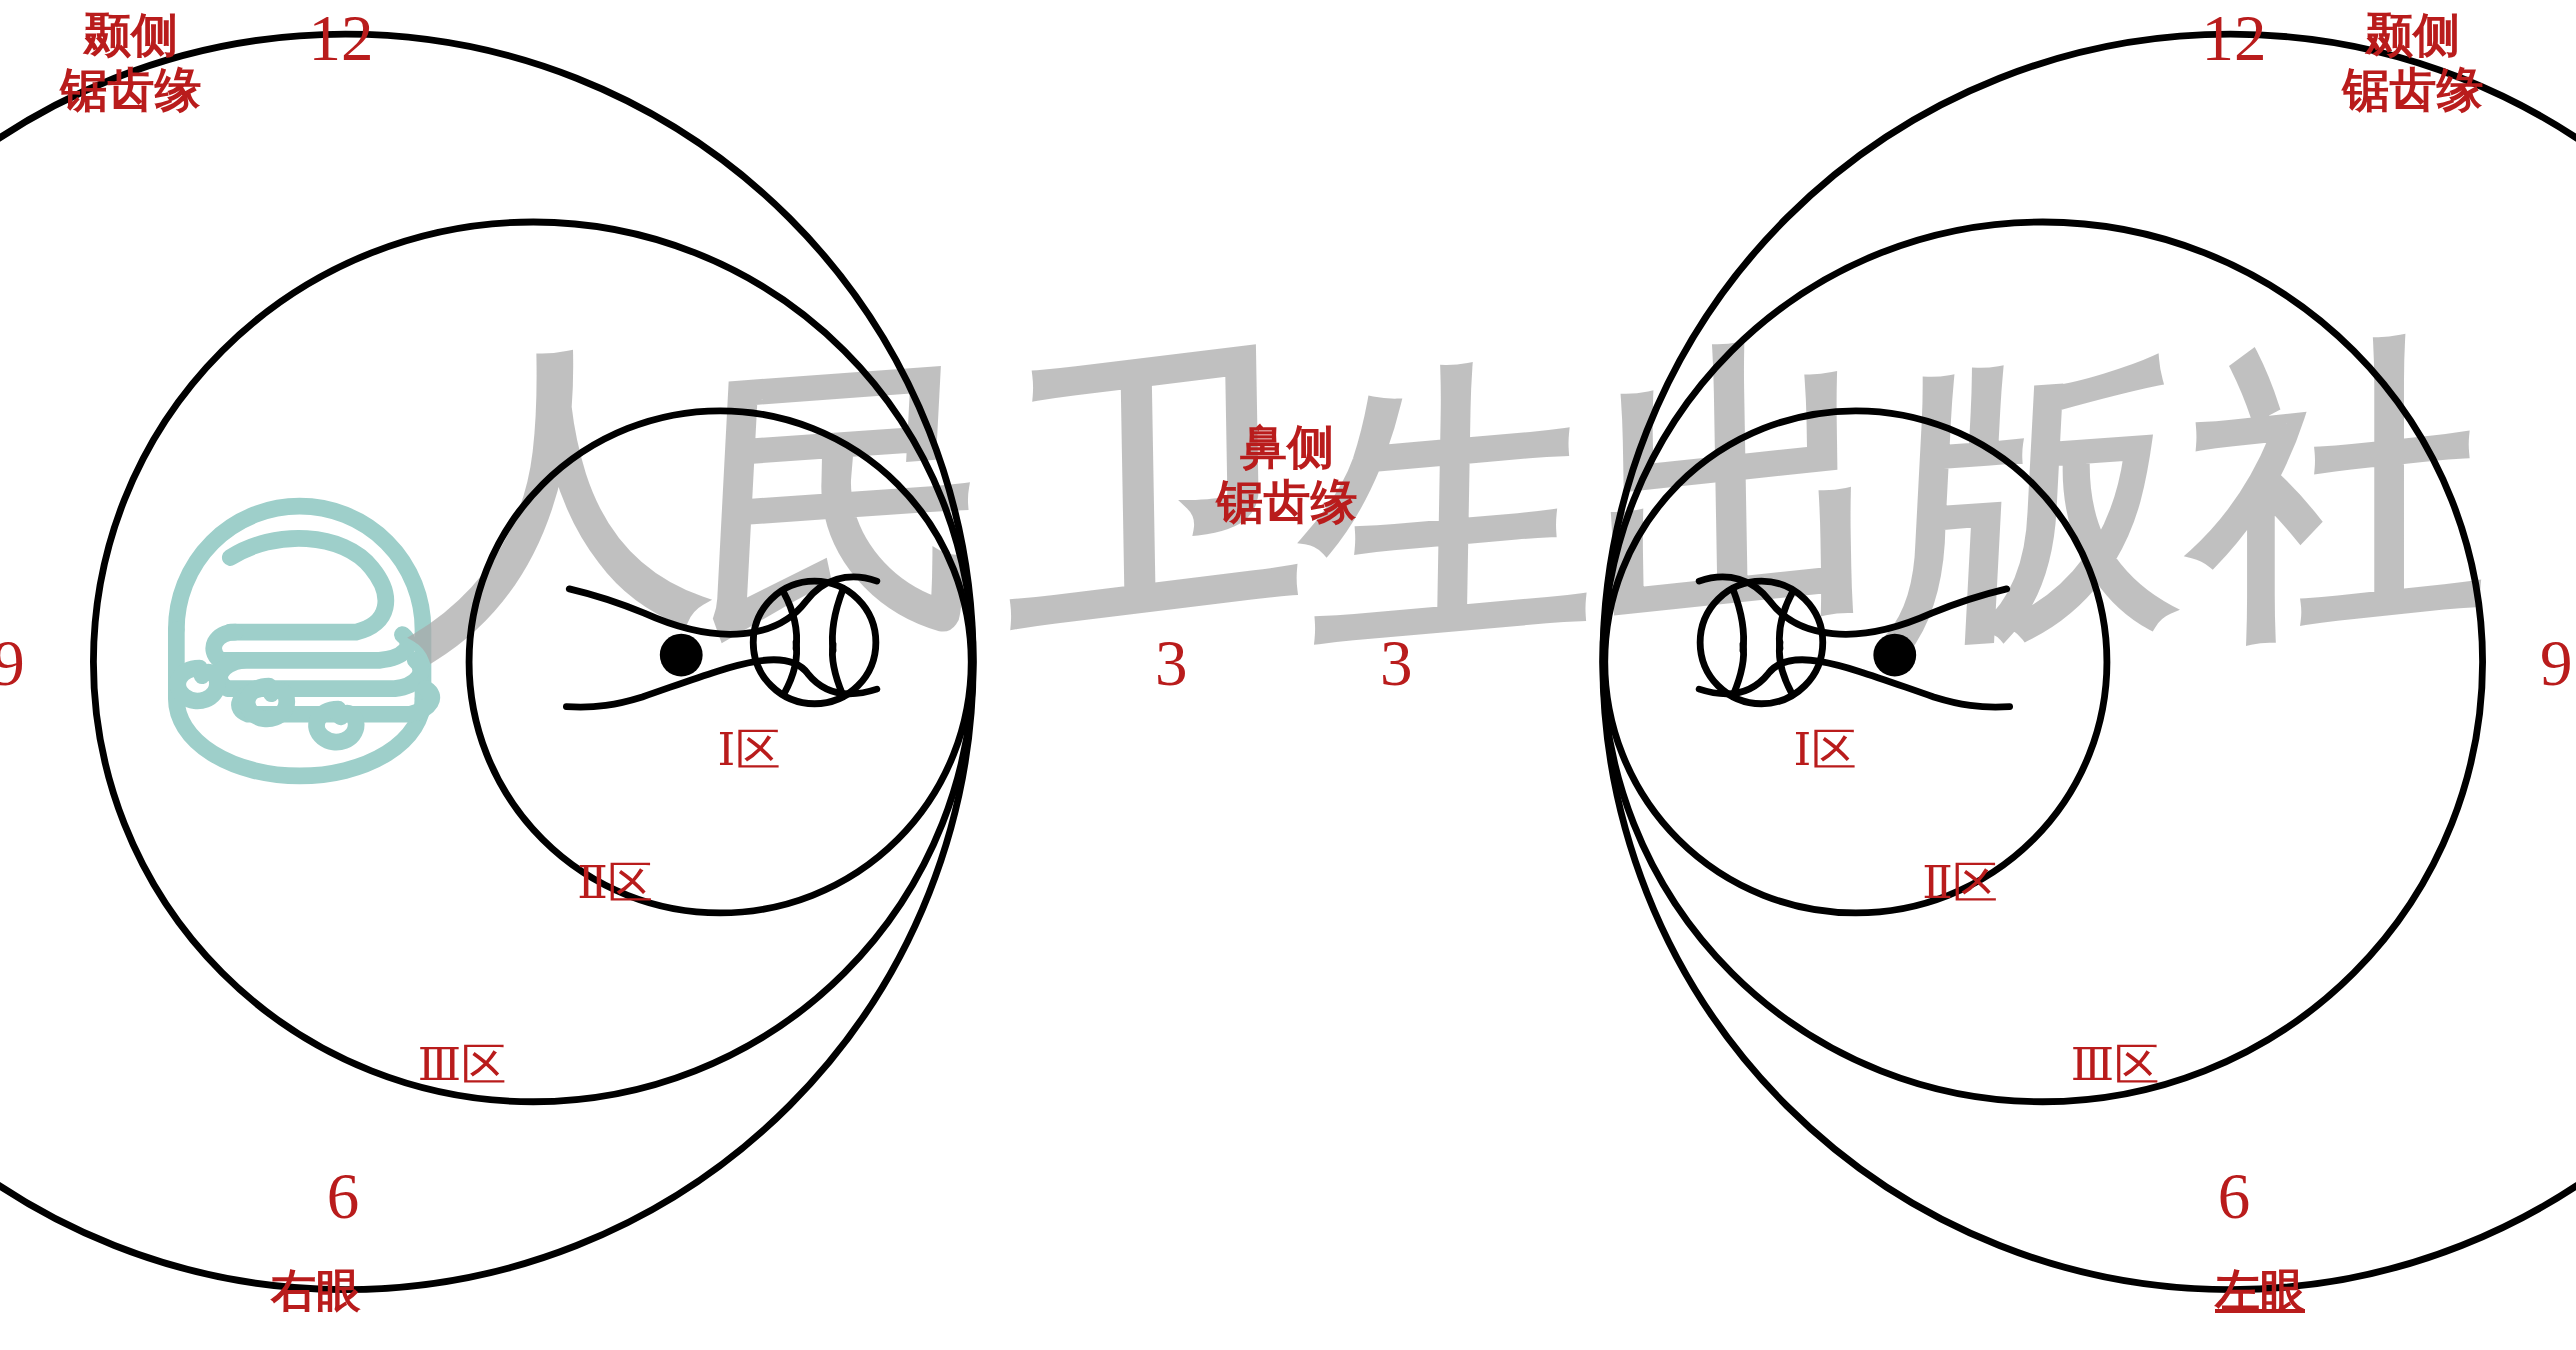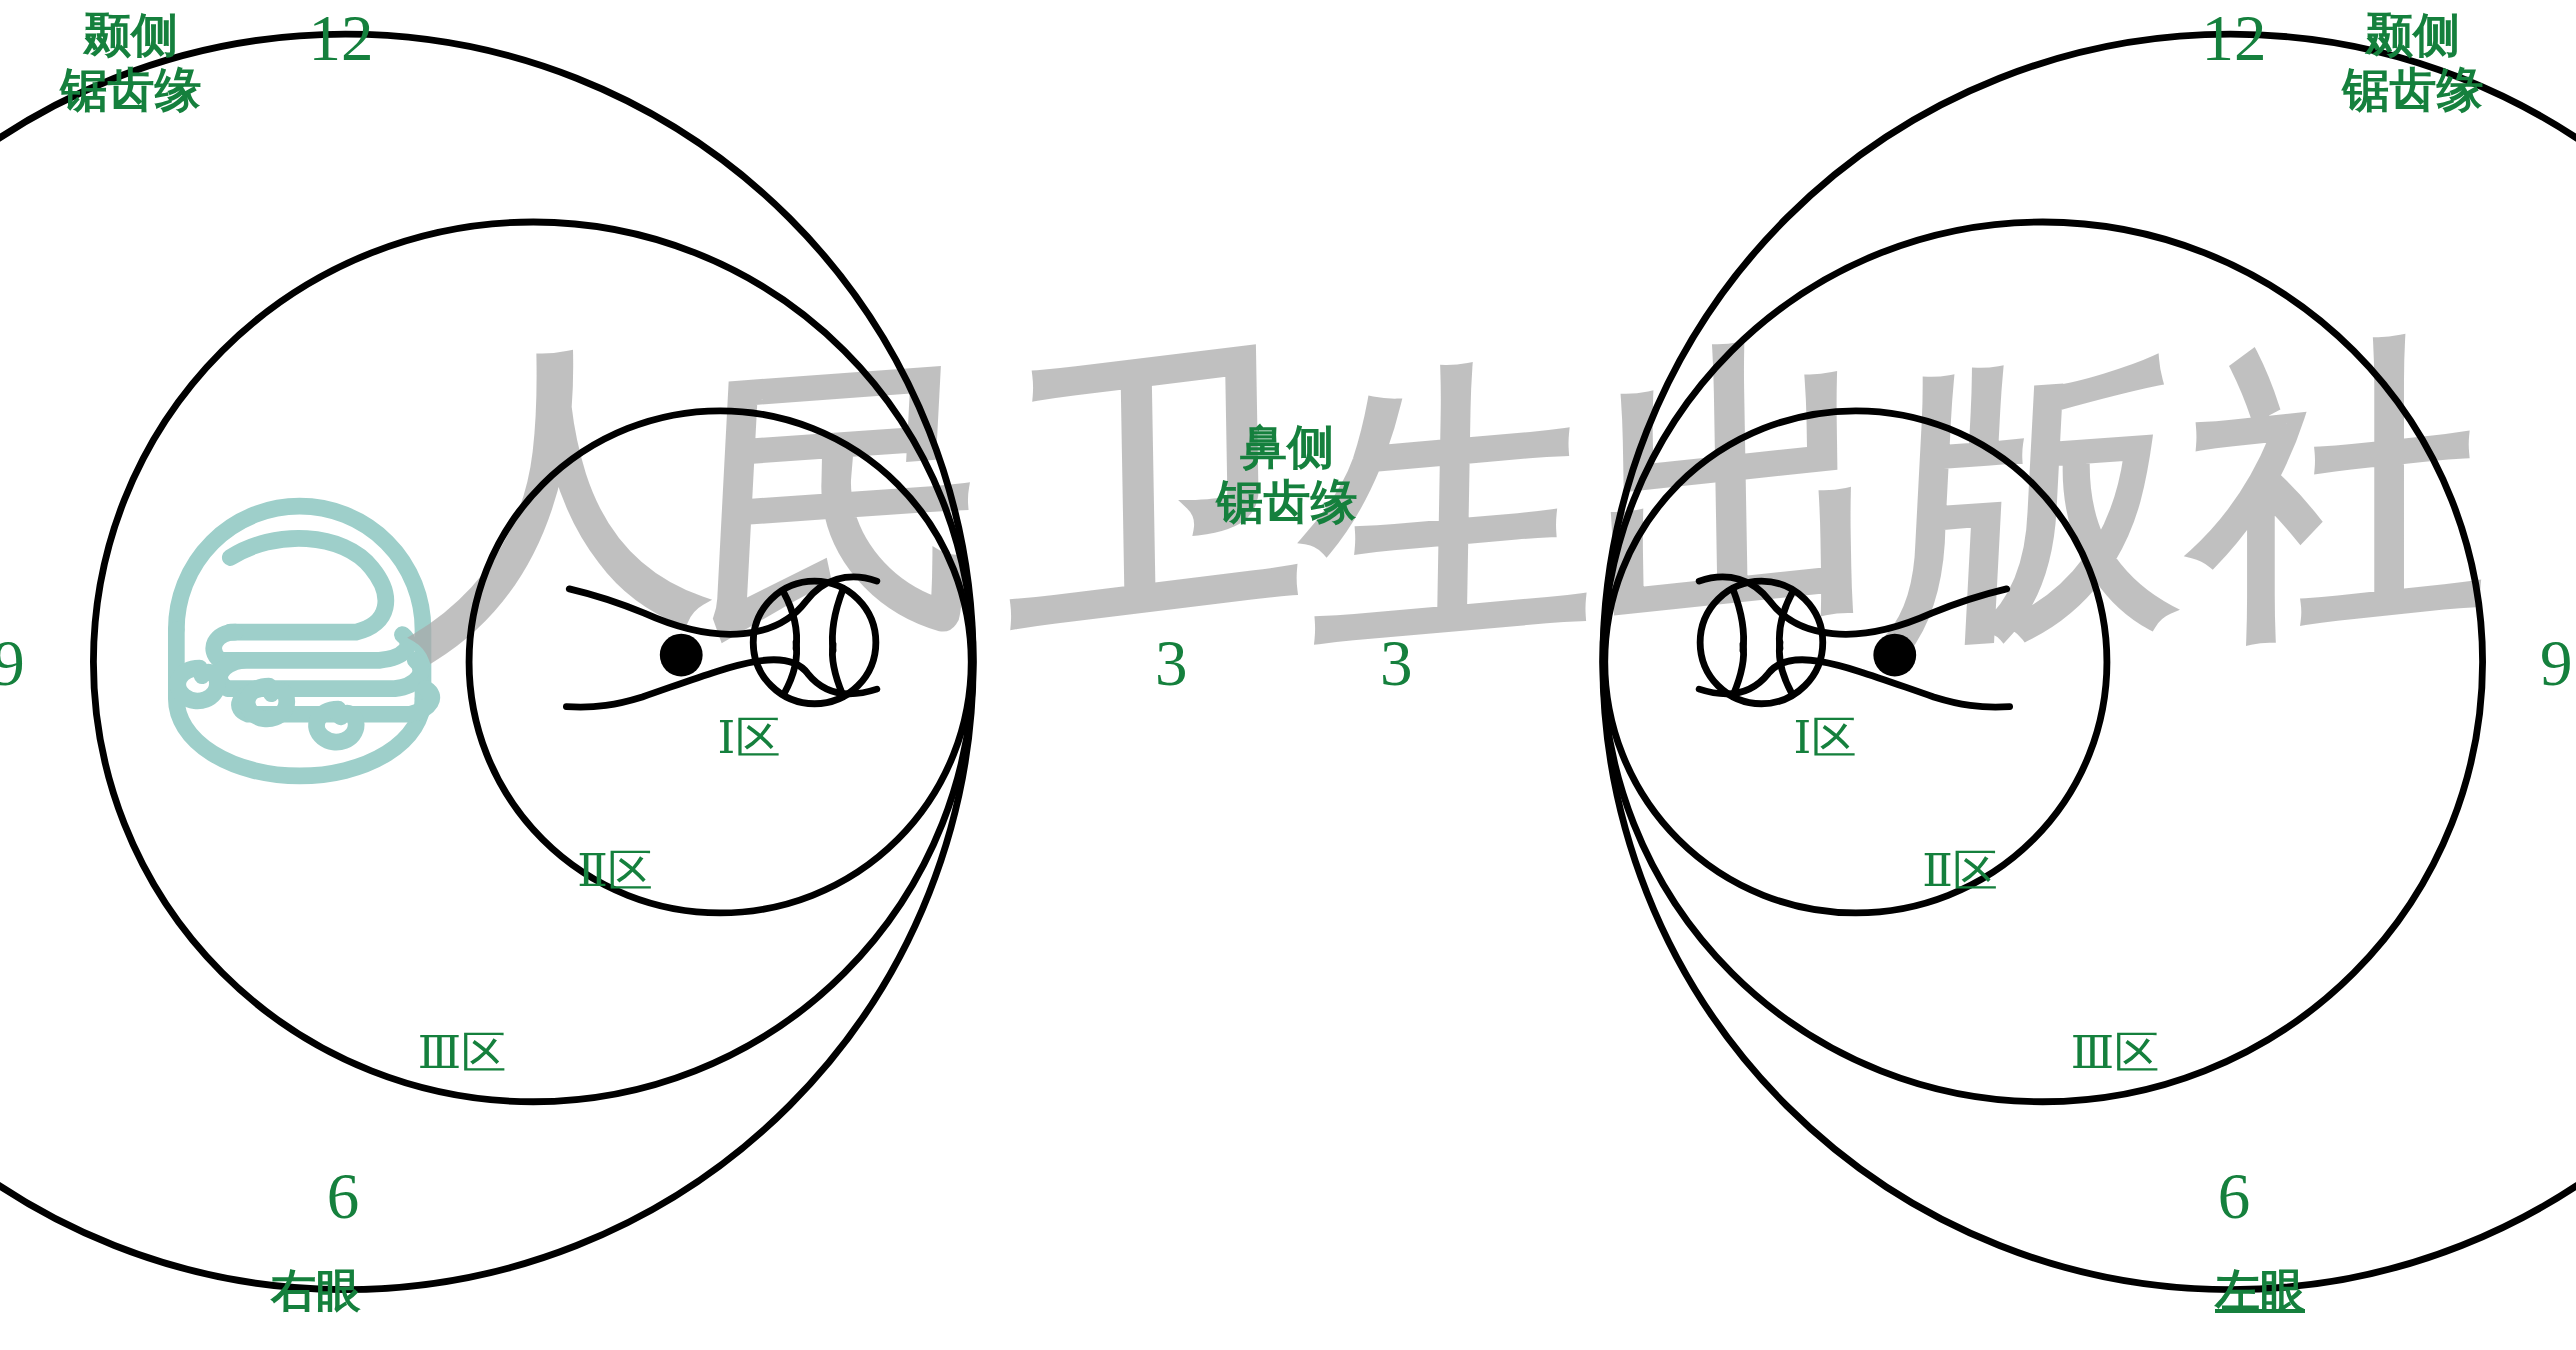--- a/index.html
+++ b/index.html
@@ -23,36 +23,37 @@
     top: 0;
     width: 2576px;
     height: 1351px;
   }
   #watermark-layer { z-index: 1; }
   #diagram-layer { z-index: 3; }
   #text-layer { z-index: 4; }
 
   .lbl {
     position: absolute;
-    color: #15803d;
+    color: #b91c1c;
     font-family: "Liberation Serif", "DejaVu Serif", serif;
     white-space: nowrap;
     line-height: 1.18;
   }
   .lbl.cn {
     font-weight: bold;
     font-size: 47px;
   }
   .lbl.clock {
     font-size: 65px;
     font-weight: normal;
   }
   .lbl.zone {
     font-size: 45px;
     font-weight: normal;
+    margin-top: 12px;
   }
   .lbl.eye {
     font-size: 45px;
     font-weight: bold;
   }
   .ctr { transform: translateX(-50%); }
   .two-line { text-align: center; }
   .wm-char {
     position: absolute;
     color: #a9a9a9;

